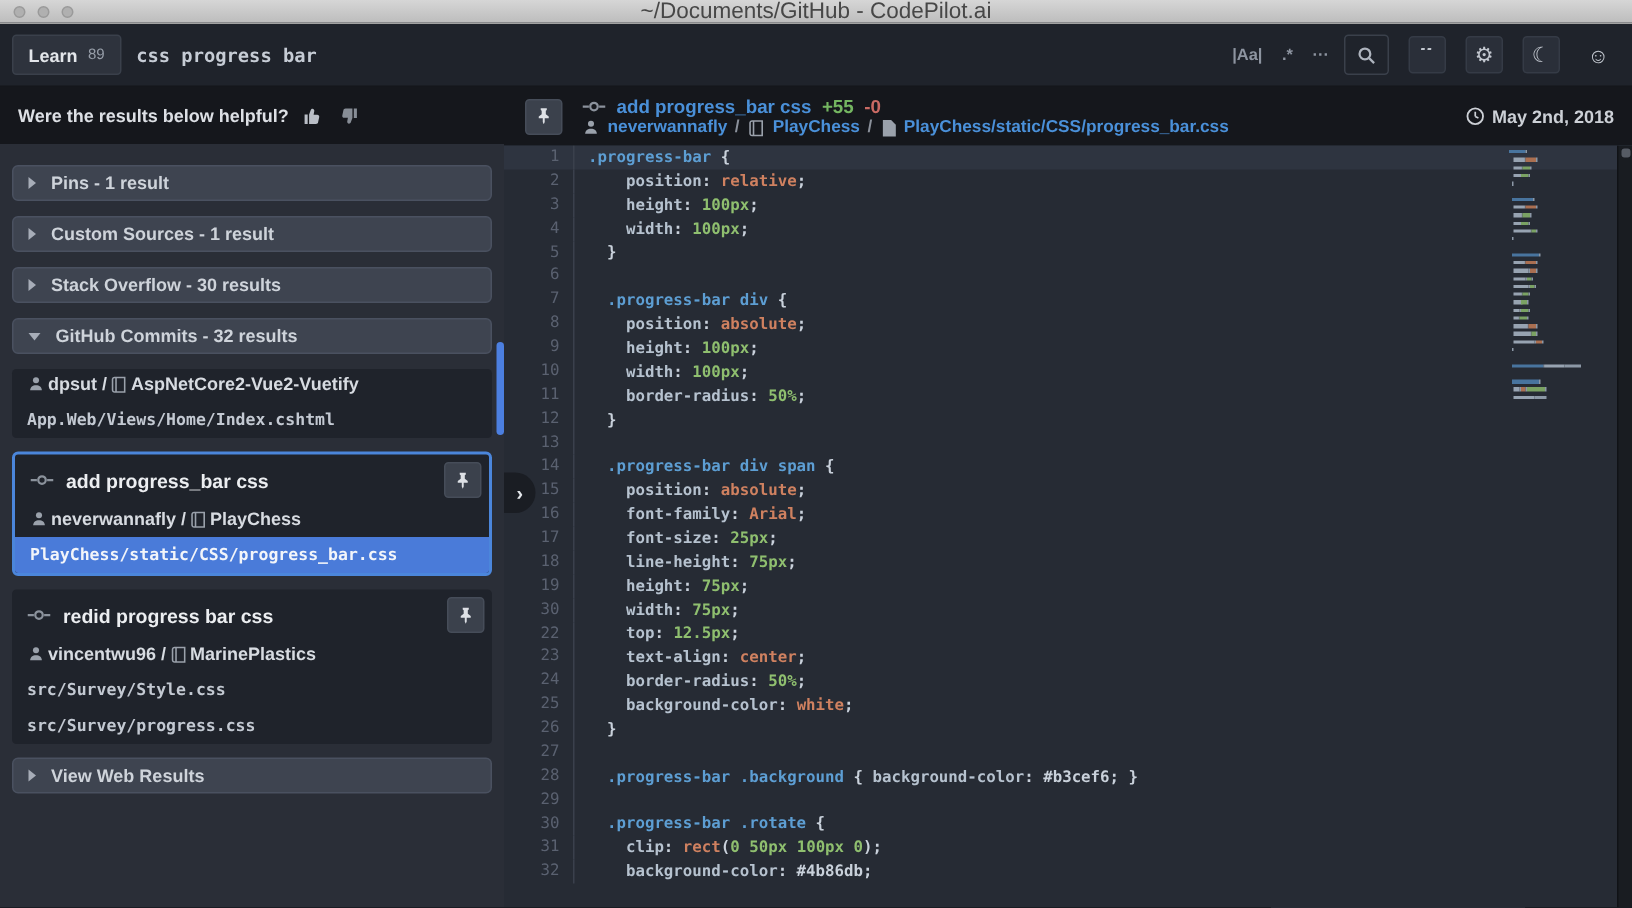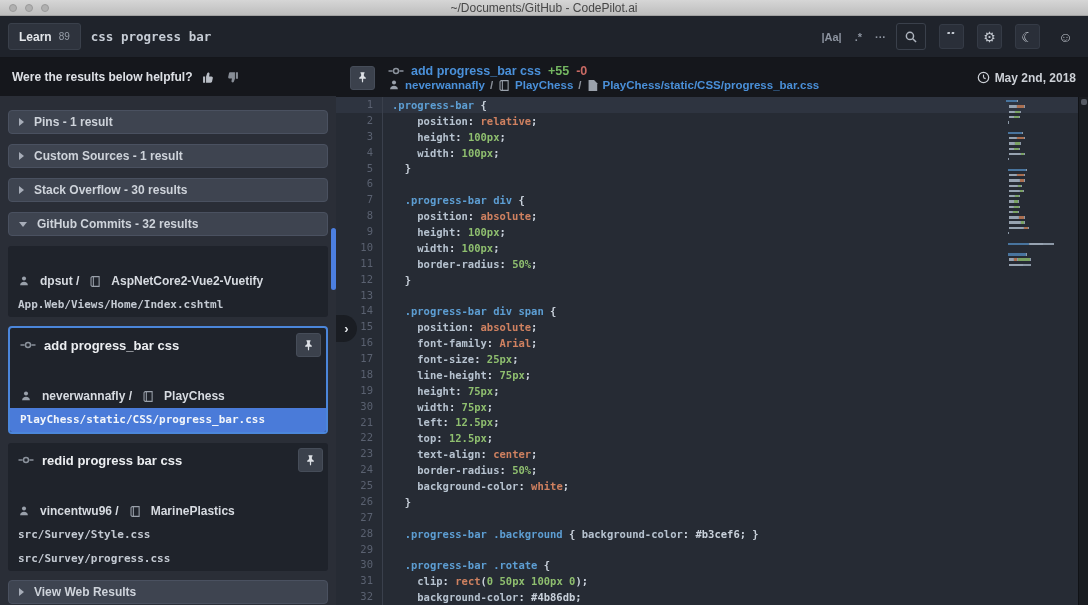--- a/index.html
+++ b/index.html
@@ -10,21 +10,21 @@
     color:#cfd4db; background:#22262e;
   }
   
   .titlebar {
     height:16px; background:linear-gradient(#d6d6d6,#bdbdbd);
     border-bottom:1px solid #a2a2a2; position:relative;
     display:flex; align-items:center; justify-content:center;
   }
   .traffic { position:absolute; left:9px; top:4px; display:flex; gap:8px; }
   .traffic span { width:8px; height:8px; border-radius:50%; background:#b0b0b0; border:1px solid #9a9a9a; display:block; }
-  .win-title { font-size:12px; color:#474747; }
+  .win-title { font-size:15px; color:#474747; }
   
   .searchbar {
     height:42px; background:#1f232b; display:flex; align-items:center;
     padding:0 10px 0 8px; gap:10px; border-bottom:1px solid #14161b;
   }
   .learn-btn {
     background:#2e333d; border:1px solid #3a4029; border:1px solid #3a404b; border-radius:3px;
     height:27px; padding:0 10px; display:flex; align-items:center; gap:7px; cursor:default;
   }
   .learn-btn .lbl { font-size:12px; color:#e3e6ea; font-weight:bold; }
@@ -67,21 +67,21 @@
   .caret-r { width:0; height:0; border-left:5px solid #a7adb8; border-top:4px solid transparent; border-bottom:4px solid transparent; }
   .caret-d { width:0; height:0; border-top:5px solid #a7adb8; border-left:4px solid transparent; border-right:4px solid transparent; }
   .result-card { background:#1f232b; border-radius:3px; margin:5px 0 9px 0; overflow:hidden; }
   .result-card.selected { border:2px solid #4b86db; border-radius:4px; }
   .card-title-row { display:flex; align-items:center; gap:8px; padding:5px 5px 4px 10px; }
   .card-title-row .ctitle { font-size:13px; font-weight:bold; color:#eceef1; flex:1; }
   .pin-btn {
     width:25px; height:24px; background:#3b414c; border:1px solid #464d59; border-radius:3px;
     display:flex; align-items:center; justify-content:center; flex:none;
   }
-  .card-author-row { display:flex; align-items:center; gap:10px; padding:3px 10px 5px 10px; font-size:12px; font-weight:bold; color:#d7dbe1;margin-top:25px; }
+  .card-author-row { display:flex; align-items:center; gap:2px; padding:3px 10px 5px 10px; font-size:12px; font-weight:bold; color:#d7dbe1; }
   .card-file {
     font-family:"DejaVu Sans Mono",monospace; font-size:11px; font-weight:bold; color:#c3c9d2;
     padding:5px 10px 6px 10px; white-space:nowrap; overflow:hidden;
   }
   .card-file.sel { background:#4a7bd9; color:#f2f5fa; }
   .side-scroll { position:absolute; right:0; top:170px; width:5px; height:62px; border-radius:3px; }
   
   .codepanel { flex:1; display:flex; flex-direction:column; position:relative; }
   .commit-header { height:39px; background:#15171c; display:flex; align-items:center; padding:0 12px 0 14px; gap:13px; }
   .commit-info { display:flex; flex-direction:column; gap:1px; flex:1; }
@@ -425,24 +425,20 @@
             </div>
             <div class="code-line">
               <span class="ln">19</span>
               <span class="lt"><span class="tok-k">    height</span><span class="tok-p">: </span><span class="tok-n">75px</span><span class="tok-p">;</span></span>
             </div>
             <div class="code-line">
               <span class="ln">30</span>
               <span class="lt"><span class="tok-k">    width</span><span class="tok-p">: </span><span class="tok-n">75px</span><span class="tok-p">;</span></span>
             </div>
             <div class="code-line">
-              <span class="ln">21</span>
-              <span class="lt"><span class="tok-k">    left</span><span class="tok-p">: </span><span class="tok-n">12.5px</span><span class="tok-p">;</span></span>
-            </div>
-            <div class="code-line">
               <span class="ln">22</span>
               <span class="lt"><span class="tok-k">    top</span><span class="tok-p">: </span><span class="tok-n">12.5px</span><span class="tok-p">;</span></span>
             </div>
             <div class="code-line">
               <span class="ln">23</span>
               <span class="lt"><span class="tok-k">    text-align</span><span class="tok-p">: </span><span class="tok-v">center</span><span class="tok-p">;</span></span>
             </div>
             <div class="code-line">
               <span class="ln">24</span>
               <span class="lt"><span class="tok-k">    border-radius</span><span class="tok-p">: </span><span class="tok-n">50%</span><span class="tok-p">;</span></span>

